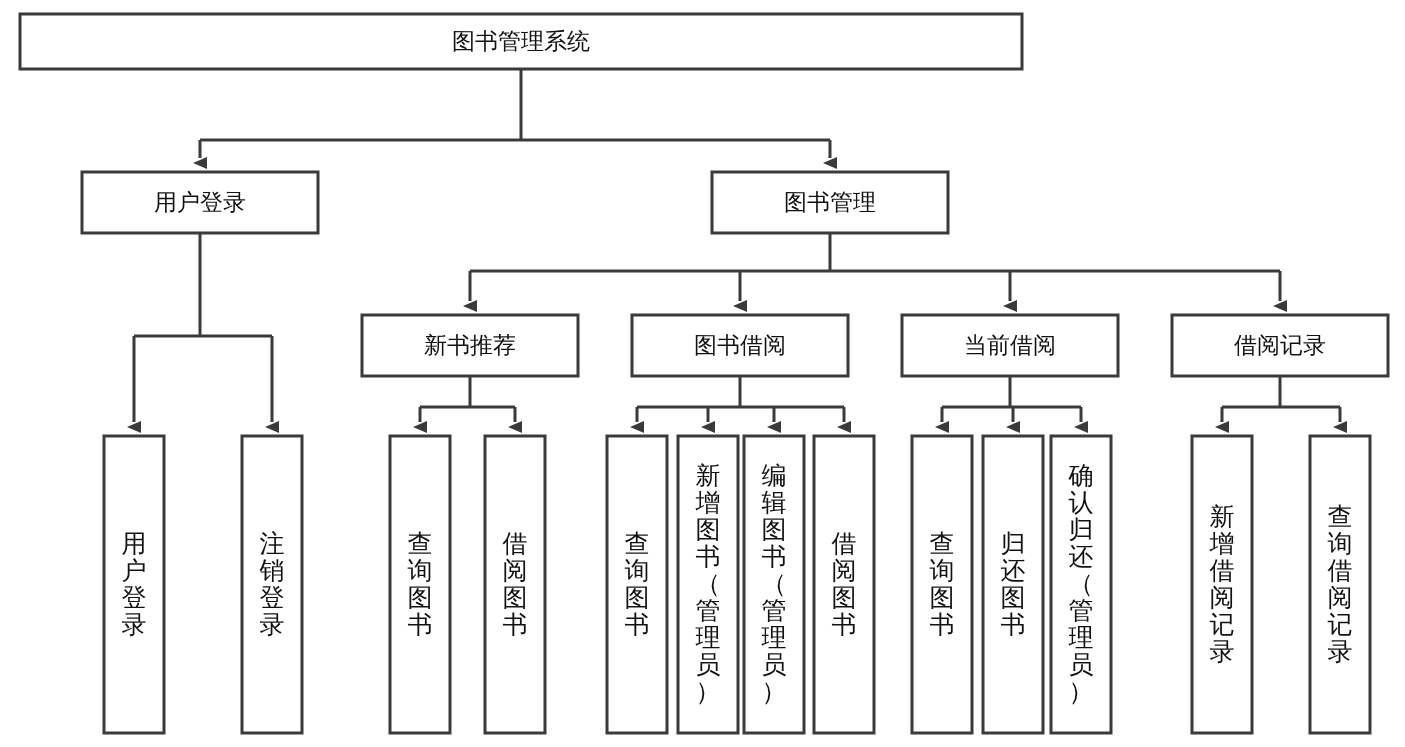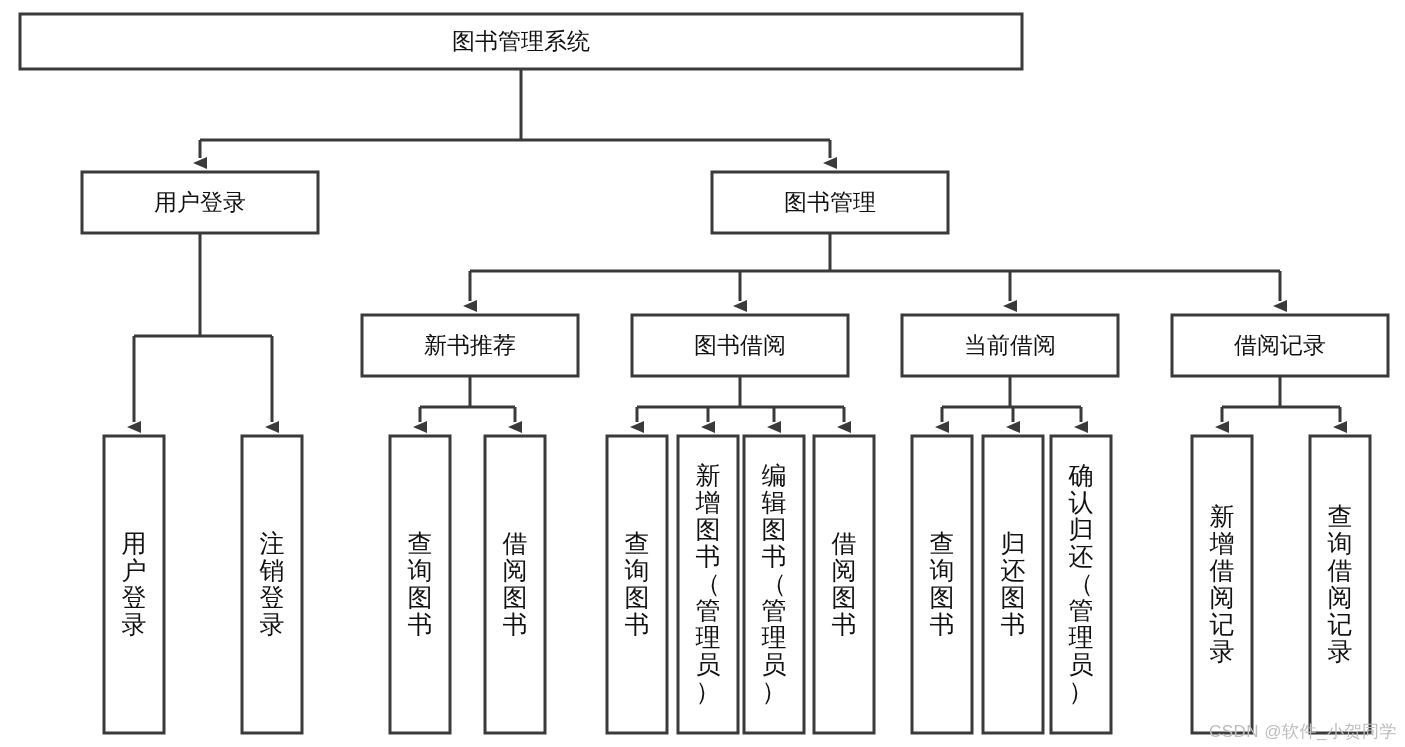--- a/index.html
+++ b/index.html
@@ -187,14 +187,13 @@
         <g>
           <rect x="1192" y="436" width="60" height="297" class="node-box"></rect>
           <text x="1222" y="524.56" class="node-label-vertical"><tspan x="1222" dy="0">新</tspan><tspan x="1222" dy="27">增</tspan><tspan x="1222" dy="27">借</tspan><tspan x="1222" dy="27">阅</tspan><tspan x="1222" dy="27">记</tspan><tspan x="1222" dy="27">录</tspan></text>
         </g>
         <g>
           <rect x="1310" y="436" width="60" height="297" class="node-box"></rect>
           <text x="1340" y="524.56" class="node-label-vertical"><tspan x="1340" dy="0">查</tspan><tspan x="1340" dy="27">询</tspan><tspan x="1340" dy="27">借</tspan><tspan x="1340" dy="27">阅</tspan><tspan x="1340" dy="27">记</tspan><tspan x="1340" dy="27">录</tspan></text>
         </g>
       </g>
   </svg>
-  <div class="watermark">CSDN @软件_小贺同学</div>
 </div>
 
 </body></html>

